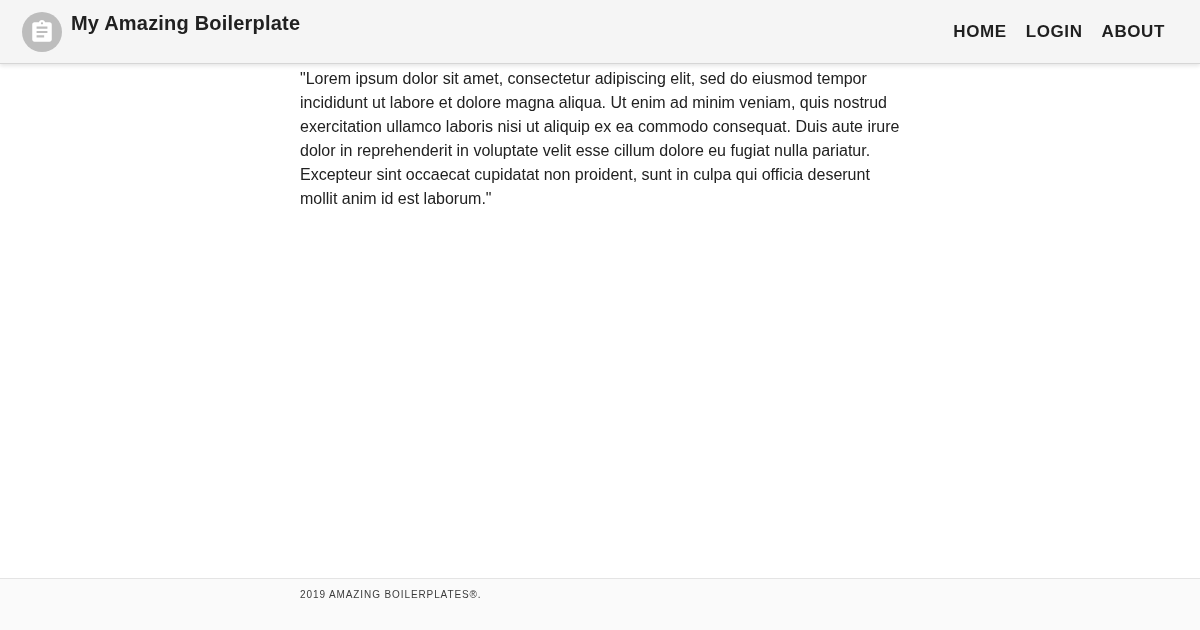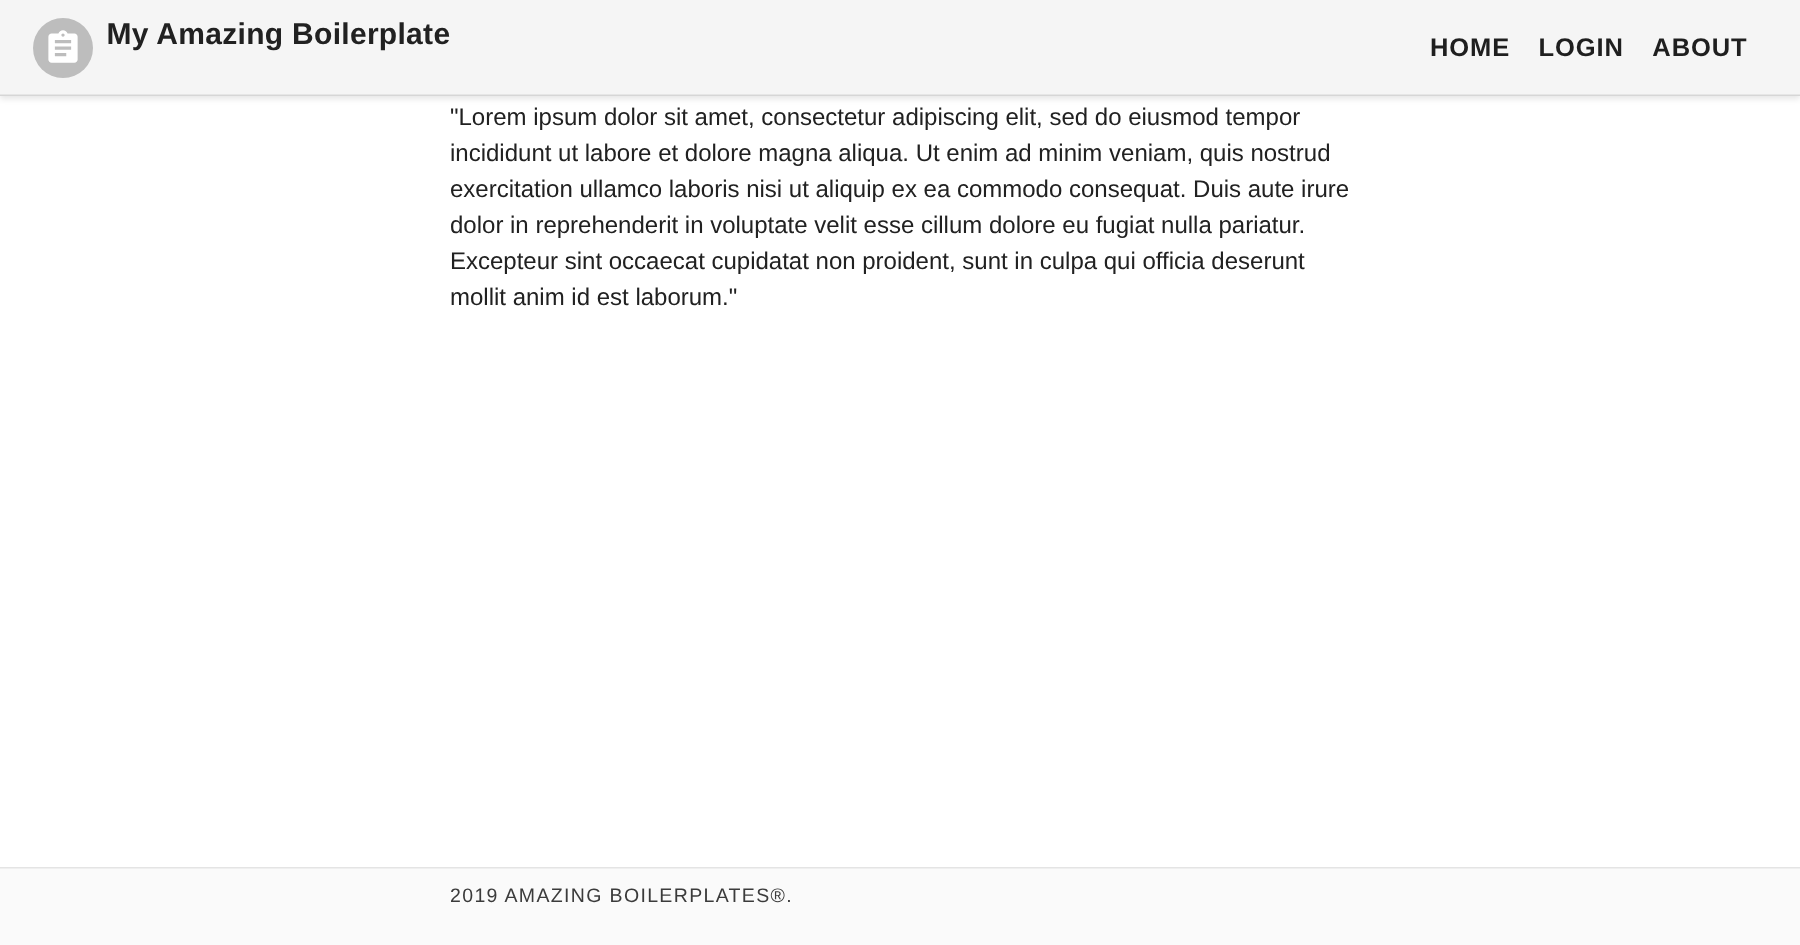--- a/index.html
+++ b/index.html
@@ -90,21 +90,21 @@
   
   footer.page-footer {
     flex: 0 0 auto;
     height: 52px;
     background: #fafafa;
     border-top: 1px solid #e4e4e4;
   }
   .copyright {
     display: inline-block;
     padding-top: 10px;
-    font-size: 13px;
+    font-size: 10px;
     letter-spacing: 0.9px;
     color: #3b3b3b;
     white-space: nowrap;
   }
 </style>
 </head>
 <body>
 
 <header class="app-header">
   <div class="brand">

